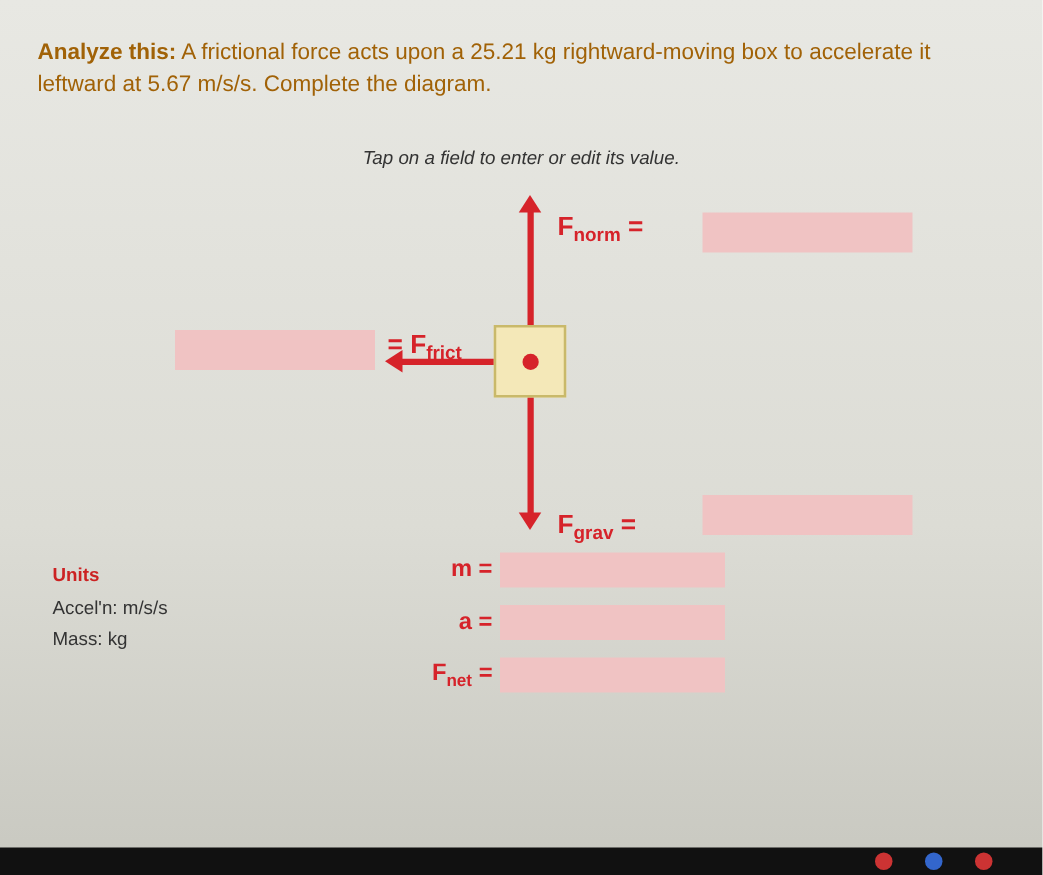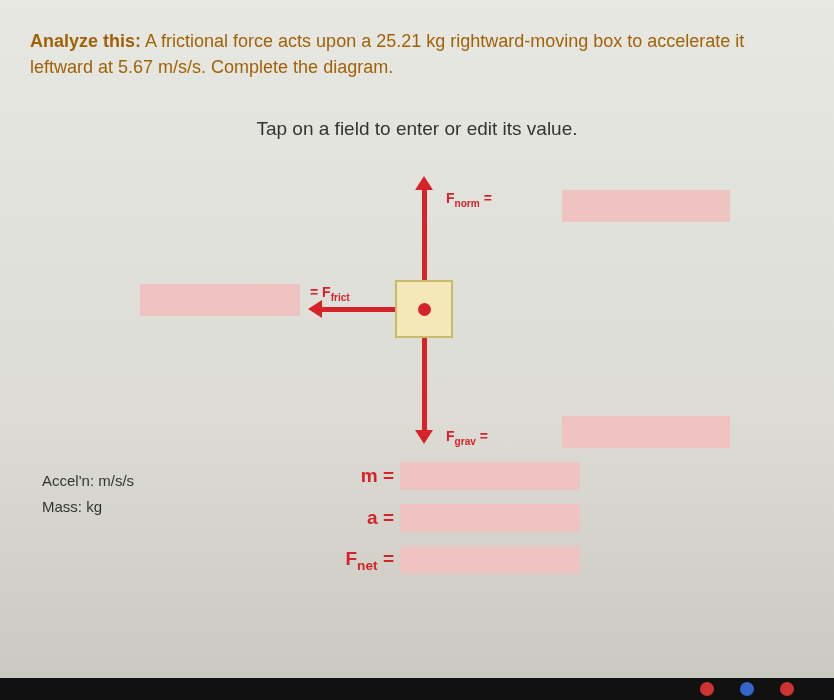--- a/index.html
+++ b/index.html
@@ -13,24 +13,25 @@
     }
     .prompt {
       padding: 28px 30px 10px 30px;
       font-size: 18px;
       line-height: 1.45;
       color: #a16207;
     }
     .prompt .lead { font-weight: bold; }
     .instruction {
       text-align: center;
-      font-size: 19px;
+      font-size: 15px;
       color: #333;
       margin-top: 28px;
-      margin-bottom: 20px;
+      margin-bottom: 5px;
+      font-style: italic;
     }
     .diagram {
       position: relative;
       width: 100%;
       height: 300px;
     }
     .box {
       position: absolute;
       left: 395px;
       top: 120px;
@@ -96,21 +97,21 @@
       top: 143px;
       width: 13px;
       height: 13px;
       background: #d6232a;
       border-radius: 50%;
     }
     .force-label {
       position: absolute;
       color: #d6232a;
       font-weight: bold;
-      font-size: 14px;
+      font-size: 21px;
       white-space: nowrap;
     }
     .force-label sub { font-size: 0.72em; font-weight: bold; }
     .lbl-norm { left: 446px; top: 30px; }
     .lbl-grav { left: 446px; top: 268px; }
     .lbl-frict { left: 310px; top: 124px; }
     .input-box {
       position: absolute;
       background: #f0c3c3;
       height: 32px;
@@ -202,20 +203,21 @@
   <input class="input-box inp-grav" value="" style="">
 
   <input class="input-box inp-frict" value="" style="">
   <div class="force-label lbl-frict">
     <span>= </span><span>F</span><sub>frict</sub>
   </div>
 </div>
 
 <div class="bottom-area">
   <div class="units-box">
+    <div class="hdr">Units</div>
     <div>Accel'n: m/s/s</div>
     <div>Mass: kg</div>
   </div>
 
   <div class="values">
     <div class="value-row">
       <div class="value-label">m =</div>
       <input class="value-input" value="" style="">
     </div>
     <div class="value-row">

